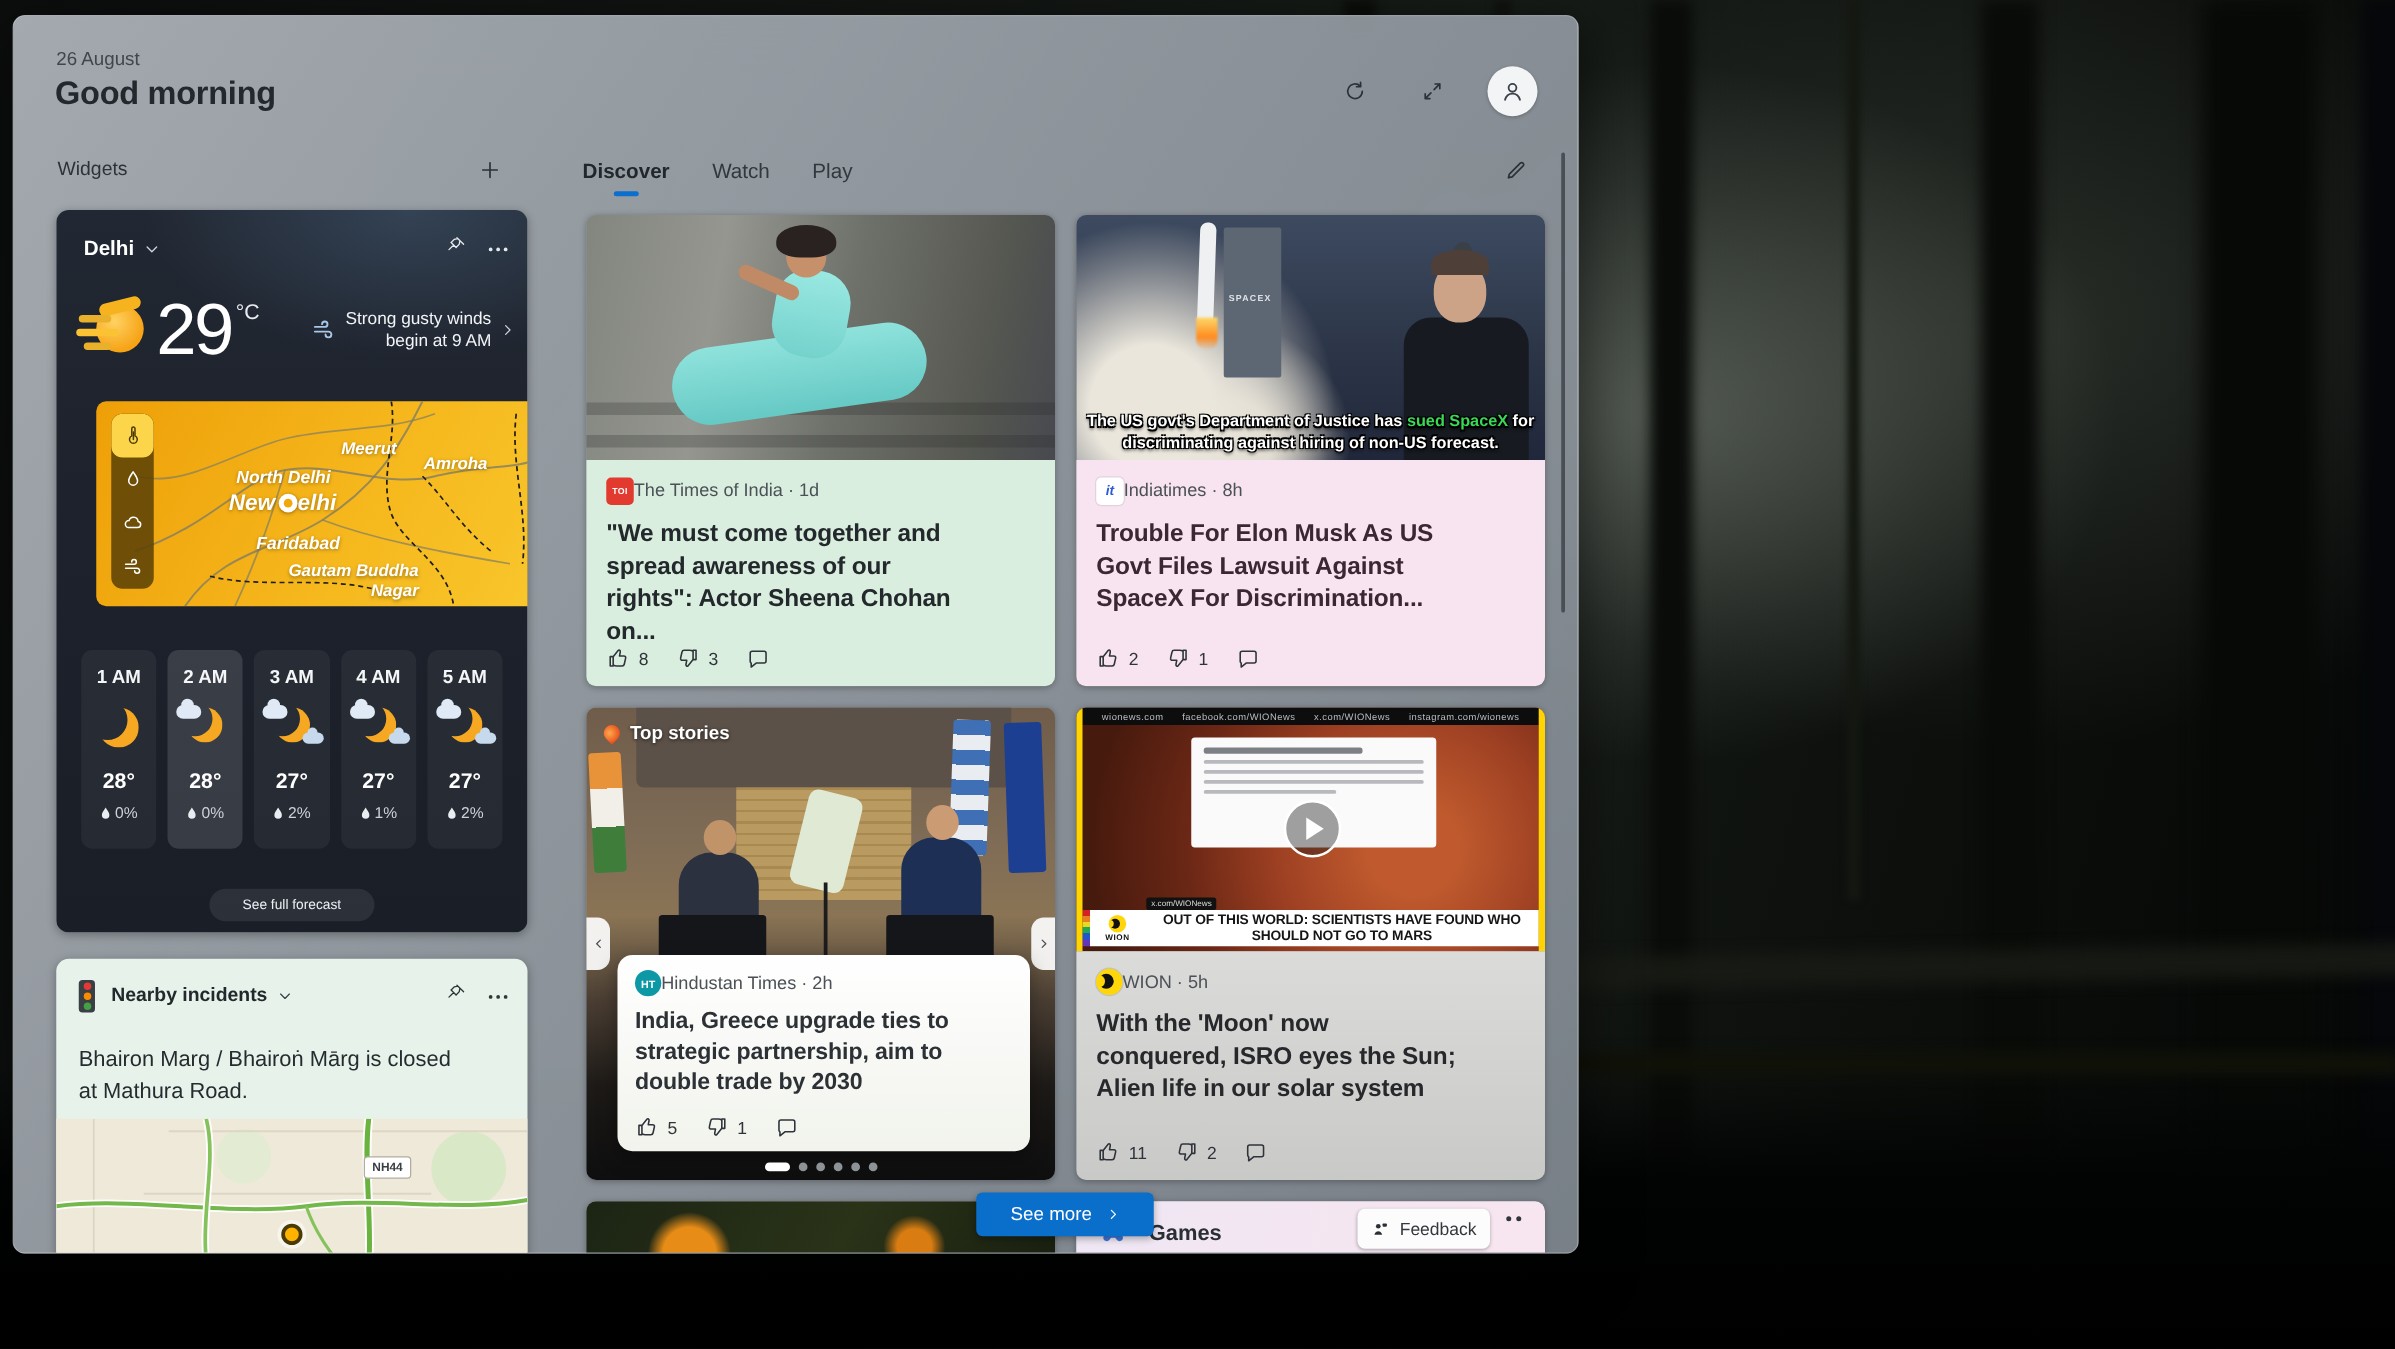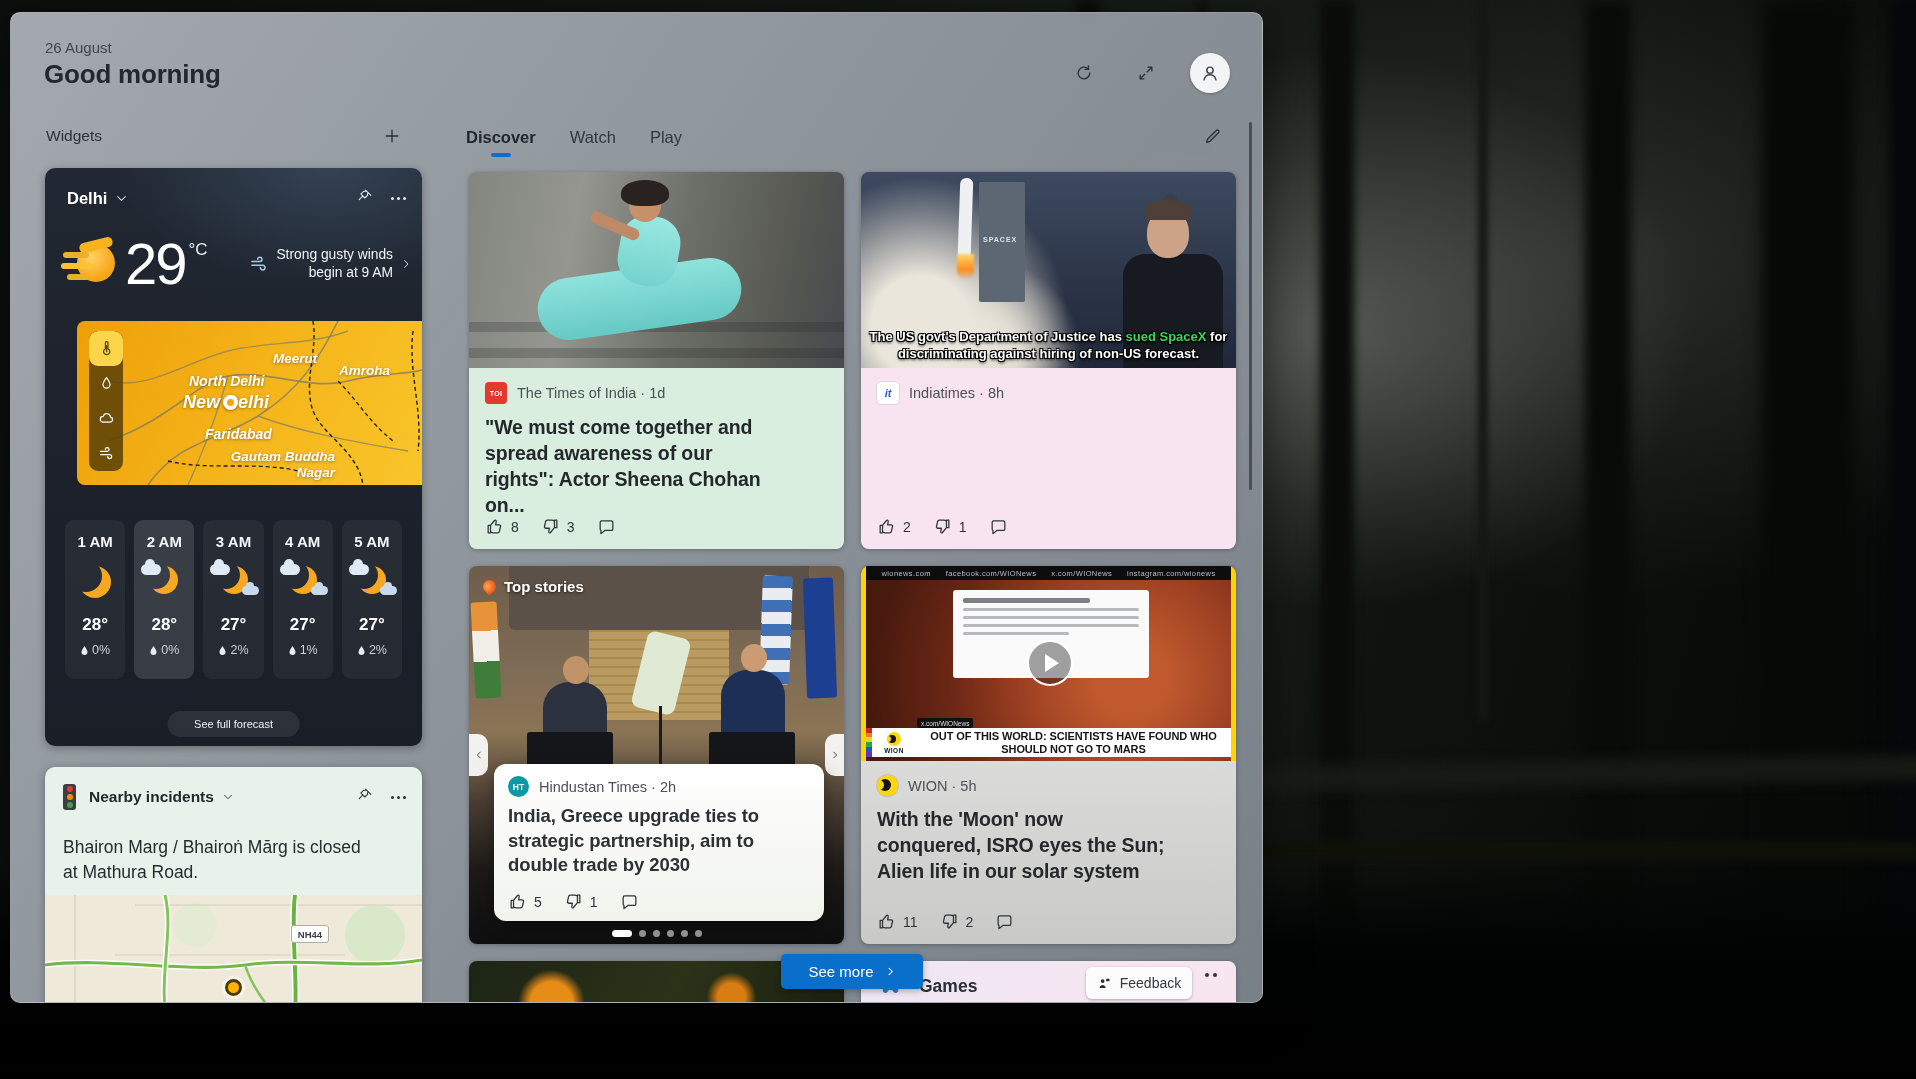--- a/index.html
+++ b/index.html
@@ -147,21 +147,21 @@
   
   .tabs{position:absolute;left:455px;top:112px;display:flex;gap:34px;}
   .tab{font-size:16.5px;color:#32383d;cursor:pointer;position:relative;line-height:24px;}
   .tab.active{font-weight:600;color:#22272b;}
   .tab.active::after{content:"";position:absolute;left:50%;transform:translateX(-50%);bottom:-8px;width:20px;height:4px;
     border-radius:2px;background:#0b6fce;}
 
   .card{position:absolute;width:375px;border-radius:8px;overflow:hidden;box-shadow:0 1px 5px rgba(0,0,0,.28);cursor:pointer;}
   .card-img{position:absolute;left:0;top:0;right:0;height:196px;}
   .card-body{position:absolute;left:0;right:0;top:196px;bottom:0;padding:14px 16px;}
-  .pub-row{display:flex;align-items:center;gap:10px;}
+  .pub-row{display:flex;align-items:center;}
   .pub-meta{font-size:14.5px;color:#4b5157;}
   .headline{font-size:19.5px;line-height:1.33;font-weight:600;color:#23282c;margin-top:11px;letter-spacing:-.1px;}
   .reactions{position:absolute;bottom:13px;left:16px;display:flex;align-items:center;color:#2e343a;}
   .rx{display:flex;align-items:center;gap:7px;margin-right:22px;cursor:pointer;}
   .rx svg{width:19px;height:19px;stroke:currentColor;fill:none;stroke-width:1.6;stroke-linecap:round;stroke-linejoin:round;}
   .rx-count{font-size:14px;}
 
   
   .card1{left:458px;top:159px;height:377px;}
   .c1-img{background:linear-gradient(100deg,#83857f 0%,#94968f 28%,#6e706a 55%,#565851 82%,#47494f 100%);}
@@ -627,20 +627,21 @@
         <div class="c2-arm2"></div>
         <div class="c2-face"></div>
         <div class="c2-hairm"></div>
       <div class="c2-caption"><span>The US govt's Department of Justice has </span><span class="hl">sued SpaceX</span><span> for discriminating against hiring of non-US forecast.</span></div>
     </div>
     <div class="card-body c2-body">
       <div class="pub-row">
         <div class="logo-it">it</div>
         <div class="pub-meta">Indiatimes · 8h</div>
       </div>
+      <div class="headline c2-headline">Trouble For Elon Musk As US Govt Files Lawsuit Against SpaceX For Discrimination...</div>
       <div class="reactions">
         <div class="rx">
           <svg viewBox="0 0 24 24">
               <path d="M4 10.5h3V20H4zM7 18.8c1 .8 2 1.2 3.5 1.2H16c1.2 0 2-.7 2.2-1.8l1.4-6.2c.3-1.2-.6-2.2-1.8-2.2h-4.4l.8-4.2c.2-1.4-1.2-2.4-2.2-1.2L7 10.6"></path>
             </svg>
           <span class="rx-count">2</span>
         </div>
         <div class="rx">
           <svg viewBox="0 0 24 24" style="transform:rotate(180deg)">
               <path d="M4 10.5h3V20H4zM7 18.8c1 .8 2 1.2 3.5 1.2H16c1.2 0 2-.7 2.2-1.8l1.4-6.2c.3-1.2-.6-2.2-1.8-2.2h-4.4l.8-4.2c.2-1.4-1.2-2.4-2.2-1.2L7 10.6"></path>

